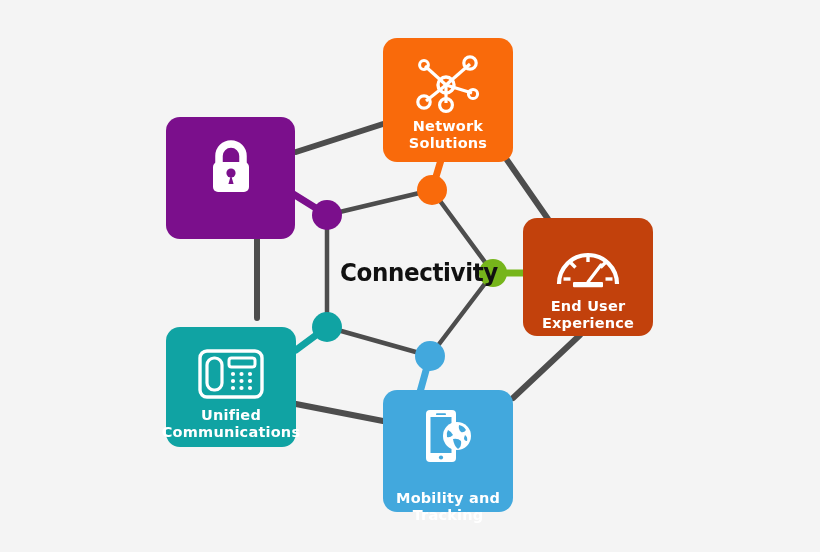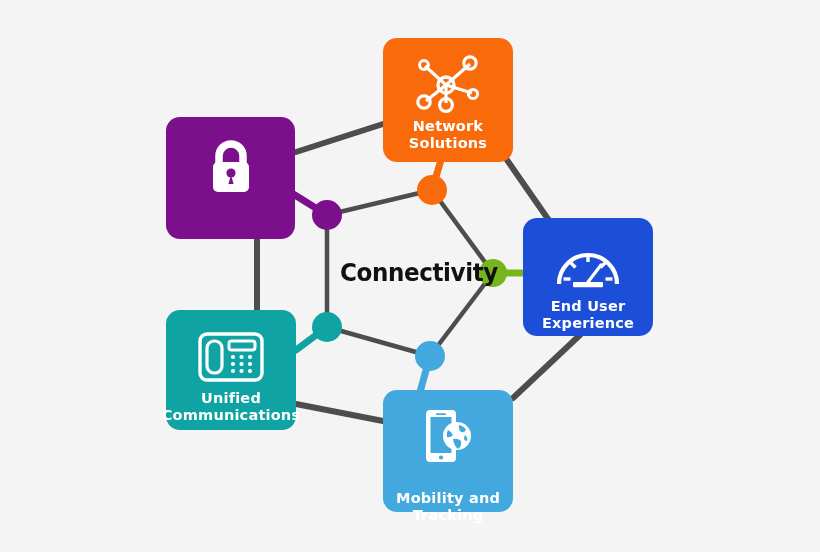--- a/index.html
+++ b/index.html
@@ -34,24 +34,24 @@
     letter-spacing:.2px;
     white-space:pre-line;
     padding:0 4px;
   }
   #n-sec{left:166px;top:117px;width:129px;height:122px;background:#7b0f8c;padding-top:22px;}
   #n-sec .ico{height:56px;}
   #n-sec .lbl{margin-top:6px;}
   #n-net{left:383px;top:38px;width:130px;height:124px;background:#f96a0b;padding-top:14px;}
   #n-net .ico{height:66px;}
   #n-net .lbl{margin-top:0;}
-  #n-eue{left:523px;top:218px;width:130px;height:118px;background:#1d4ed8;padding-top:18px;}
+  #n-eue{left:523px;top:218px;width:130px;height:118px;background:#c2410c;padding-top:18px;}
   #n-eue .ico{height:56px;}
   #n-eue .lbl{margin-top:6px;}
-  #n-uc{left:166px;top:310px;width:130px;height:120px;background:#10a3a3;padding-top:18px;}
+  #n-uc{left:166px;top:327px;width:130px;height:120px;background:#10a3a3;padding-top:18px;}
   #n-uc .ico{height:58px;}
   #n-uc .lbl{margin-top:4px;}
   #n-mob{left:383px;top:390px;width:130px;height:122px;background:#42a8dd;padding-top:16px;}
   #n-mob .ico{height:64px;}
   #n-mob .lbl{margin-top:22px;}
   #center-label{
     position:absolute;
     left:340px;top:258px;
     font-family:"DejaVu Sans", sans-serif;
     font-weight:bold;

